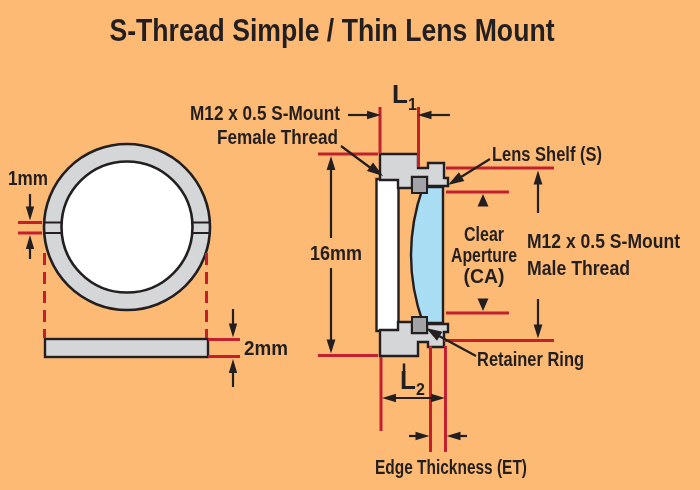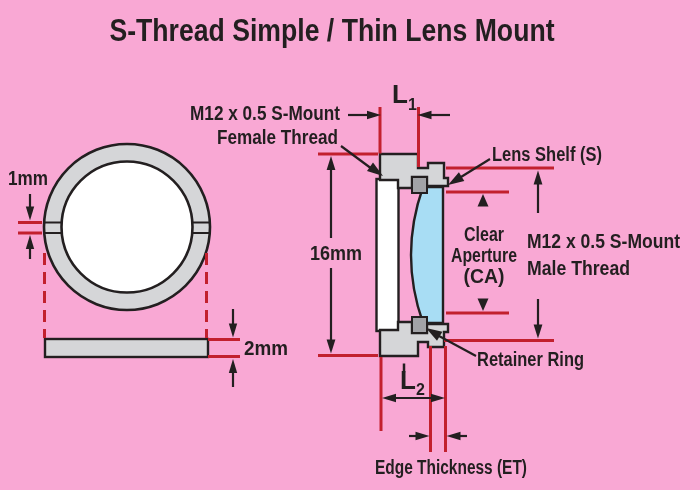--- a/index.html
+++ b/index.html
@@ -1,16 +1,16 @@
 <!DOCTYPE html>
 <html><head>
 <meta charset="utf-8">
 <style>
   html,body{margin:0;padding:0;background:#ffffff;}
-  .stage{position:relative;width:700px;height:490px;background:#f9a8d4;overflow:hidden;text-align:right;}
+  .stage{position:relative;width:700px;height:490px;background:#fdba74;overflow:hidden;text-align:right;}
   svg{display:block;}
   text{font-family:"Liberation Sans","DejaVu Sans",sans-serif;font-weight:bold;fill:#231f20;}
   .shafts{fill:none;stroke-width:2.2;}
   .heads{stroke:none;}
   .redlines{fill:none;stroke-width:3;}
   .dash{stroke-dasharray:12,7;}
   .outline{stroke:#231f20;}
 </style>
 </head>
 <body>

